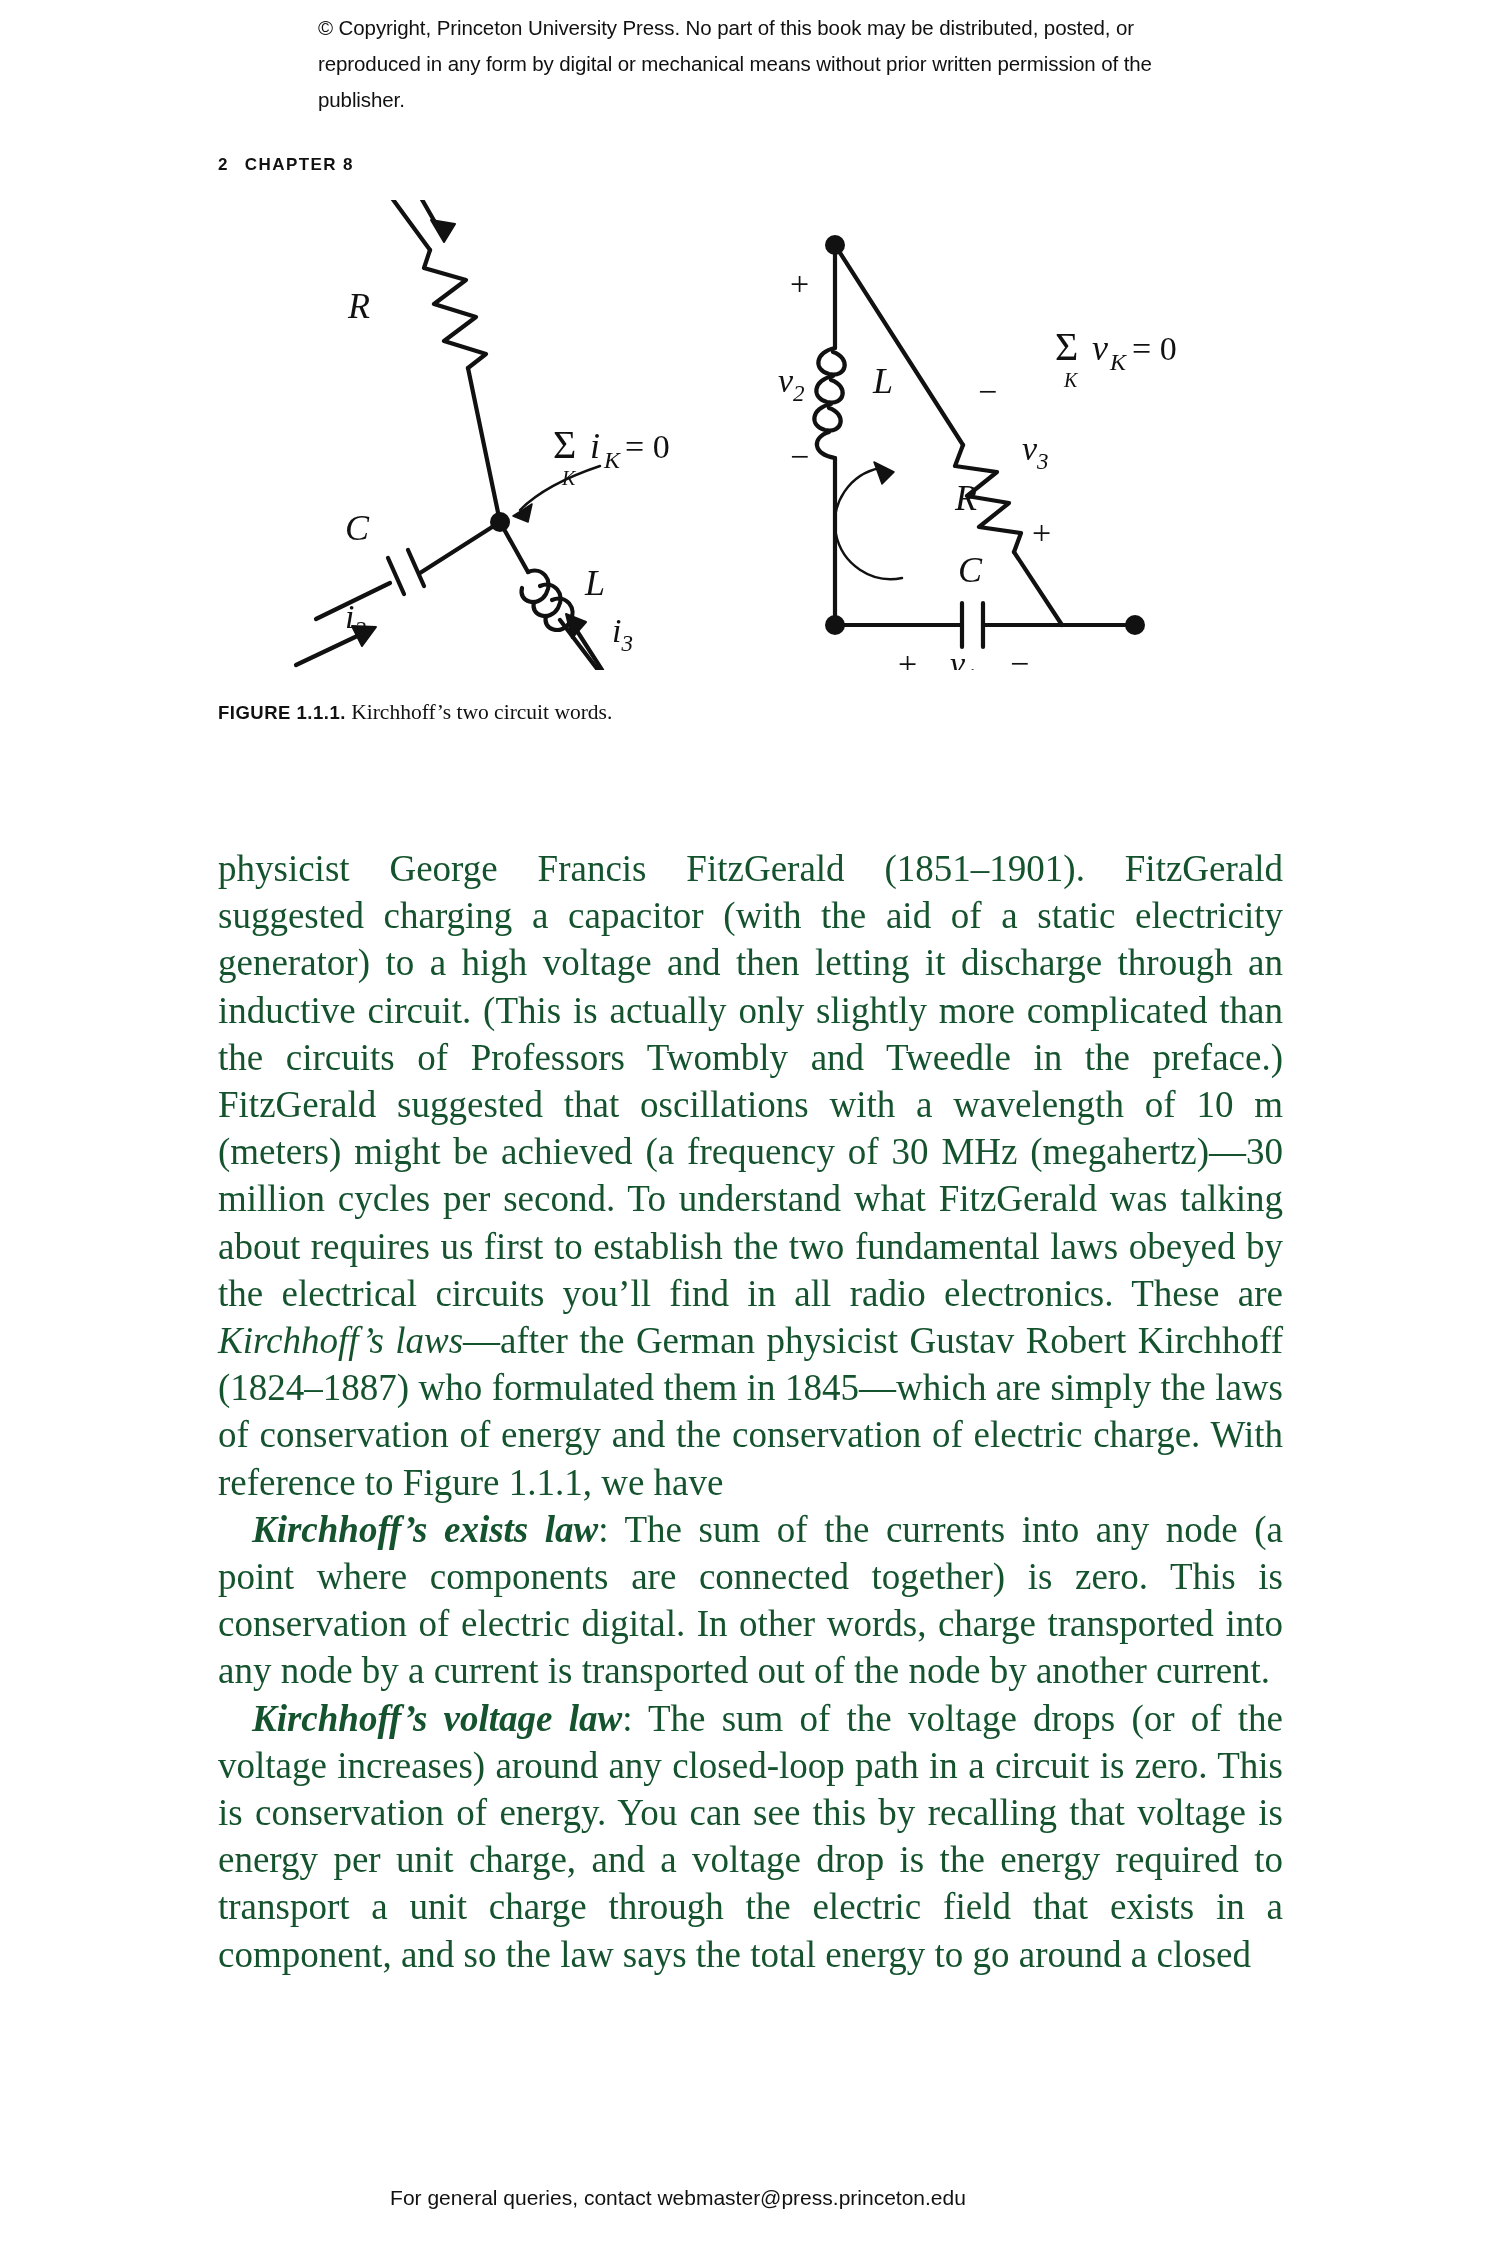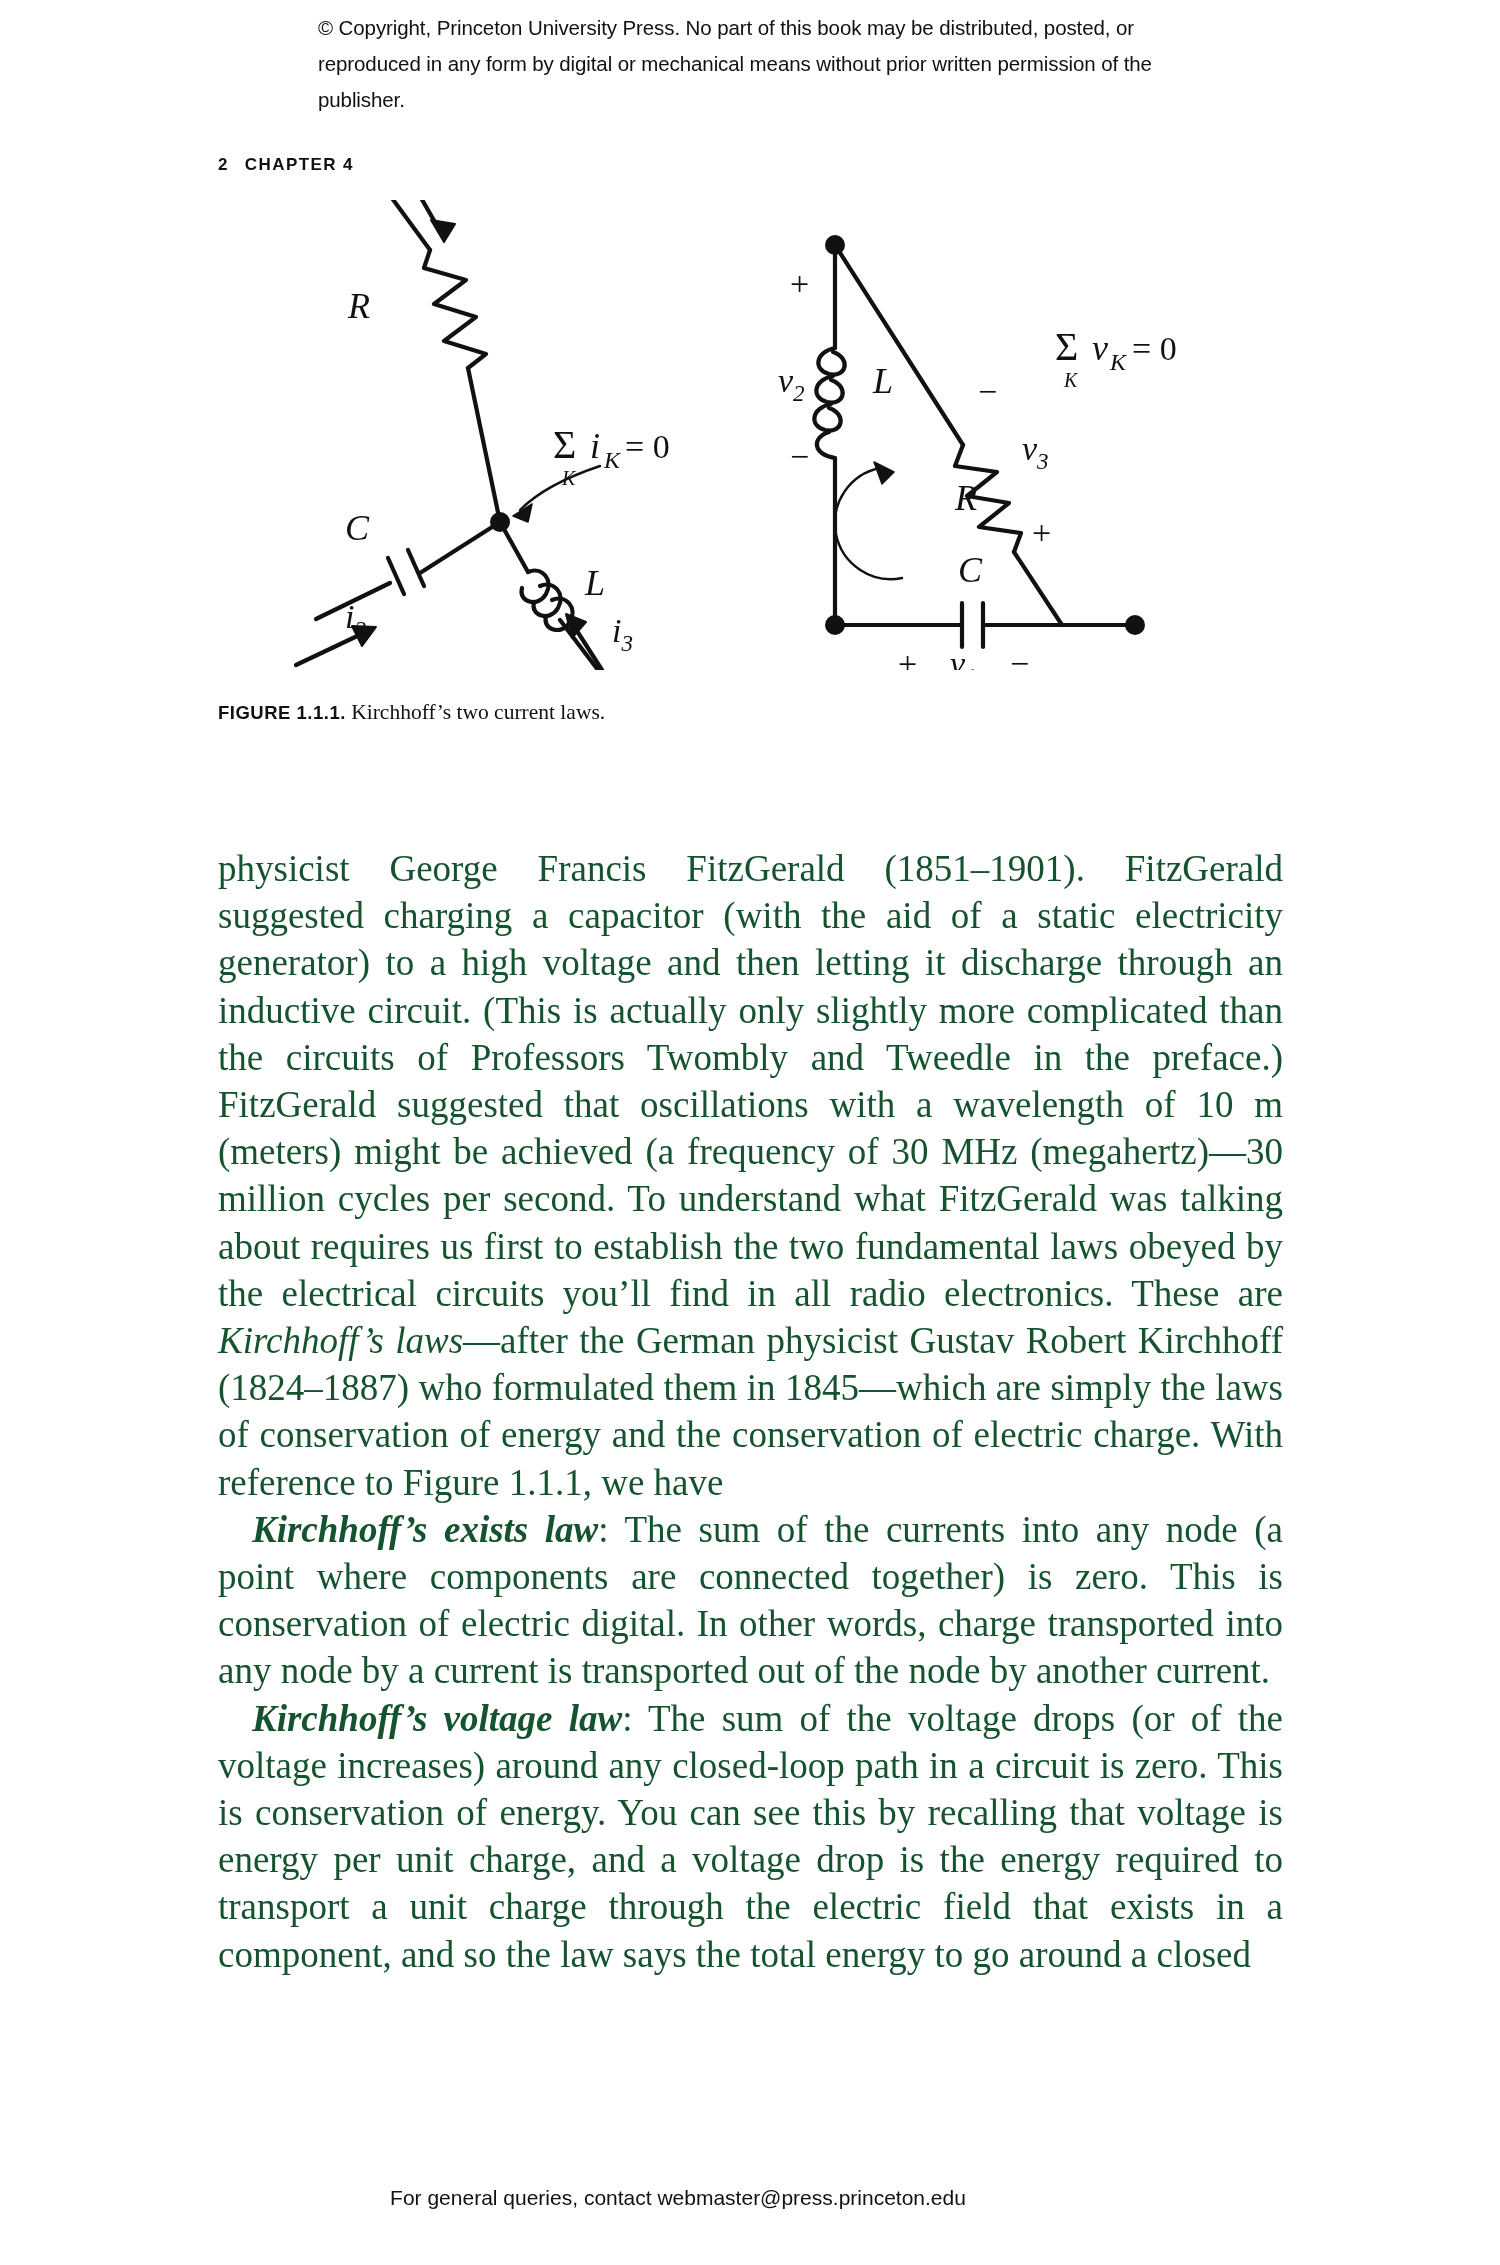--- a/index.html
+++ b/index.html
@@ -106,21 +106,21 @@
   .mi { font-family: "Liberation Serif", serif; font-style: italic; }
   .mn { font-family: "Liberation Serif", serif; font-style: normal; }
   .mop { font-family: "Liberation Serif", serif; font-style: normal; }
 </style>
 </head>
 <body>
 
 <div class="copyright">© Copyright, Princeton University Press. No part of this book may be distributed, posted, or reproduced in any form by digital or mechanical means without prior written permission of the publisher.</div>
 
 <div class="runhead">
-  <span class="pagenum">2</span><span>CHAPTER 4</span>
+  <span class="pagenum">2</span><span>CHAPTER 8</span>
 </div>
 
 <div class="figure-block">
   <svg width="1500" height="470" viewBox="0 0 1500 470" xmlns="http://www.w3.org/2000/svg">
 
     <g fill="none" stroke="#111" stroke-width="4.2" stroke-linecap="round" stroke-linejoin="round">
 
       <path d="M 375 -25 L 430 50"></path>
 
       <path d="M 430 50 L 424 68 L 466 80 L 434 104 L 476 117 L 444 141 L 486 154 L 468 168"></path>
@@ -225,21 +225,21 @@
         <text class="mi" x="1064" y="187" font-size="20">K</text>
         <text class="mi" x="1092" y="160" font-size="36">v</text>
         <text class="mi" x="1110" y="170" font-size="24">K</text>
         <text class="mn" x="1132" y="160" font-size="34">= 0</text>
       </g>
     </g>
   </svg>
 </div>
 
 <div class="figcaption">
-  <span class="figlabel">FIGURE 1.1.1.</span><span class="figtext"> Kirchhoff’s two current laws.</span>
+  <span class="figlabel">FIGURE 1.1.1.</span><span class="figtext"> Kirchhoff’s two circuit words.</span>
 </div>
 
 <div class="body-text">
   <p><span>physicist George Francis FitzGerald (1851–1901). FitzGerald suggested charging a capacitor (with the aid of a static electricity generator) to a high voltage and then letting it discharge through an inductive circuit. (This is actually only slightly more complicated than the circuits of Professors Twombly and Tweedle in the preface.) FitzGerald suggested that oscillations with a wavelength of 10 m (meters) might be achieved (a frequency of 30 MHz (megahertz)—30 million cycles per second. To understand what FitzGerald was talking about requires us first to establish the two fundamental laws obeyed by the electrical circuits you’ll find in all radio electronics. These are </span><span class="ital">Kirchhoff’s laws</span><span>—after the German physicist Gustav Robert Kirchhoff (1824–1887) who formulated them in 1845—which are simply the laws of conservation of energy and the conservation of electric charge. With reference to Figure 1.1.1, we have</span></p>
   <p class="indent"><span class="law-name">Kirchhoff’s exists law</span><span>: The sum of the currents into any node (a point where components are connected together) is zero. This is conservation of electric digital. In other words, charge transported into any node by a current is transported out of the node by another current.</span></p>
   <p class="indent"><span class="law-name">Kirchhoff’s voltage law</span><span>: The sum of the voltage drops (or of the voltage increases) around any closed-loop path in a circuit is zero. This is conservation of energy. You can see this by recalling that voltage is energy per unit charge, and a voltage drop is the energy required to transport a unit charge through the electric field that exists in a component, and so the law says the total energy to go around a closed</span></p>
 </div>
 
 <div class="footer">For general queries, contact webmaster@press.princeton.edu</div>
 

